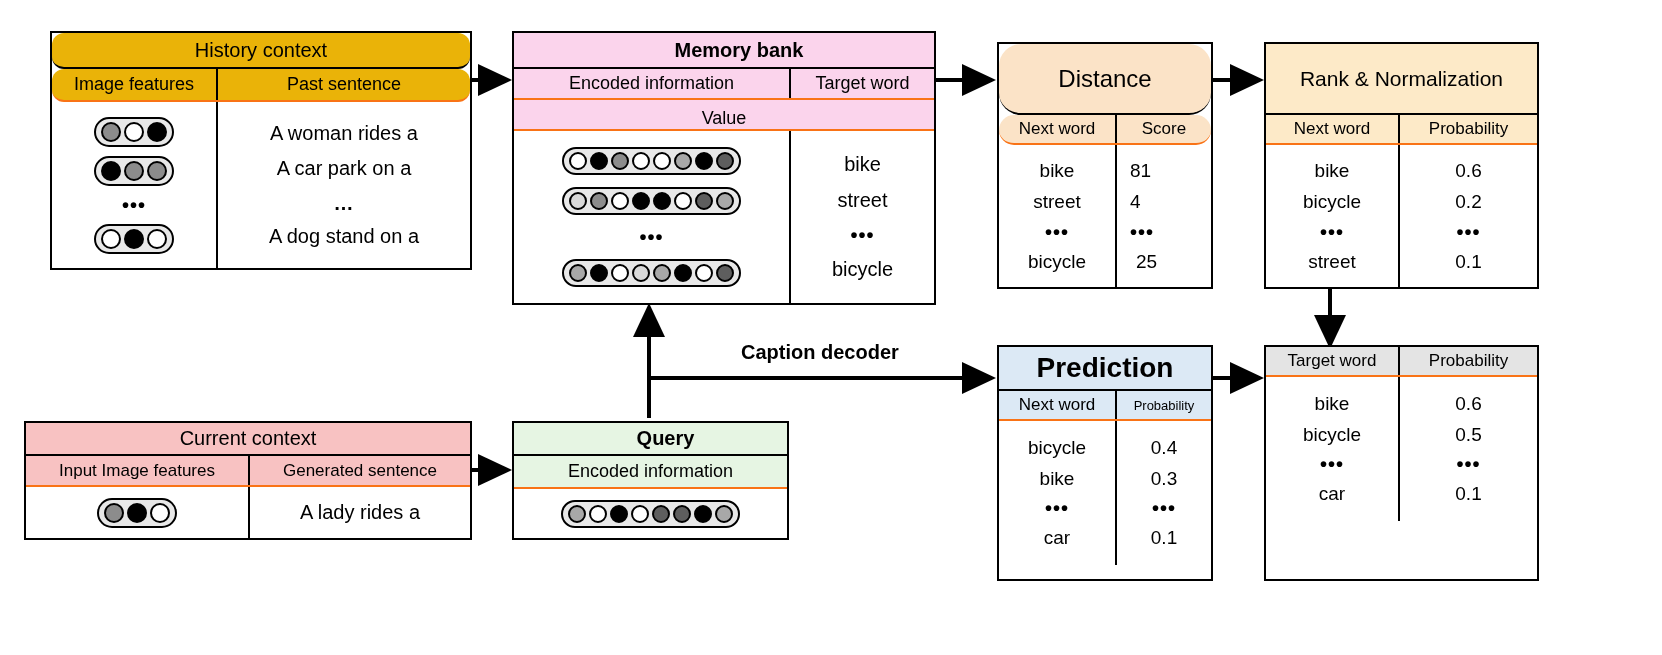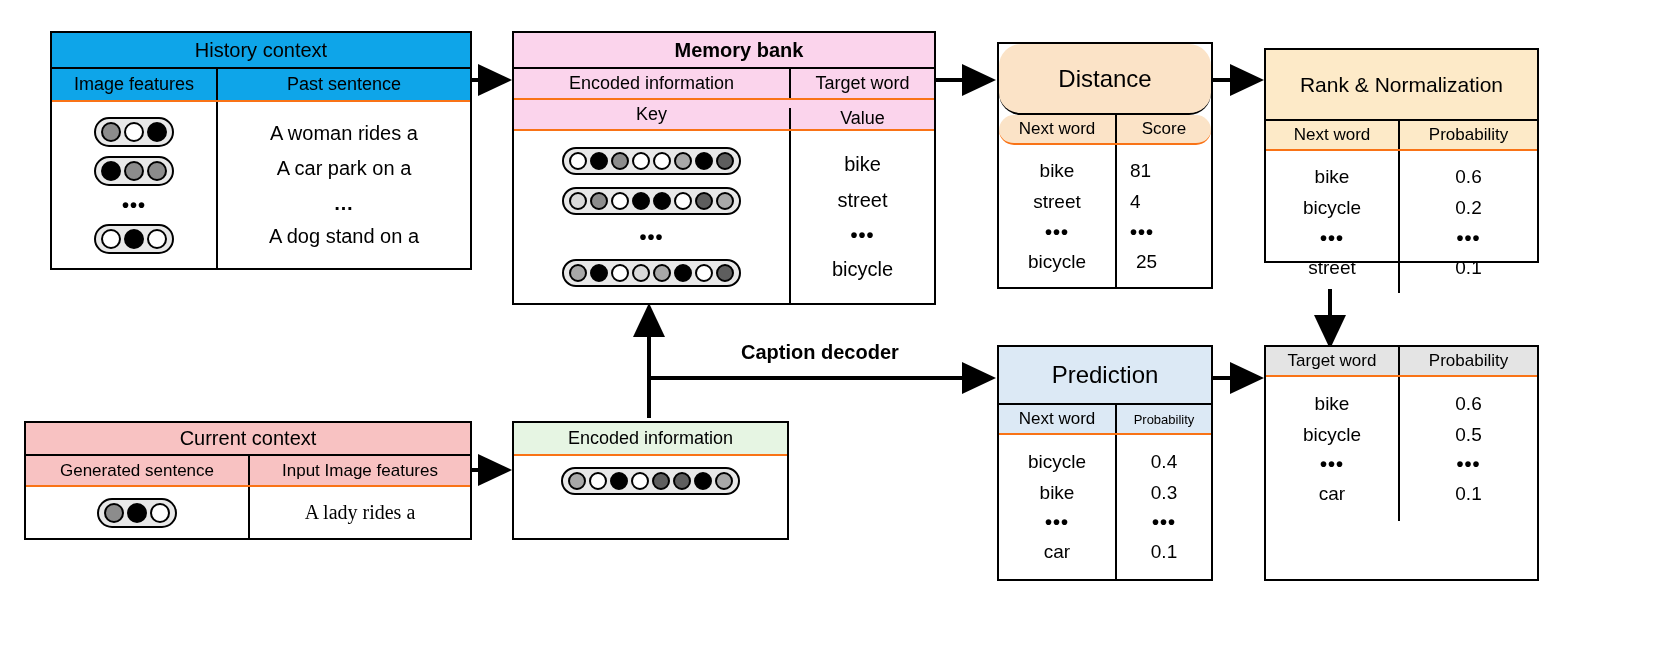--- a/index.html
+++ b/index.html
@@ -37,21 +37,21 @@
   .sub-row > div + div { border-left:2px solid #000; }
   .body-row { display:flex; }
   .body-row > div + div { border-left:2px solid #000; }
 
   .cellcol {
     display:flex; flex-direction:column;
     align-items:center; justify-content:space-around;
   }
 
   
-  .c-yellow  { background:#0ea5e9; }
+  .c-yellow  { background:#eab308;border-radius:12px; }
   .c-pink    { background:#fbd4ec; }
   .c-orange  { background:#fbe3c7;border-radius:22px; }
   .c-orange2 { background:#fdeac8; }
   .c-blue    { background:#dce9f5; }
   .c-gray    { background:#e4e4e4; }
   .c-red     { background:#f8c2c2; }
   .c-green   { background:#e6f5e3; }
 
   .t20 { font-size:20px; }
   .t19 { font-size:19px; }
@@ -161,21 +161,20 @@
     </div>
   </div>
 
   <div class="box" style="left:512px; top:31px; width:424px; height:274px;">
     <div class="title-row c-pink t20 bold" style="height:36px;">Memory bank</div>
     <div class="sub-row c-pink t18" style="height:31px;">
       <div style="width:275px;">Encoded information</div>
       <div style="flex:1;">Target word</div>
     </div>
     <div class="sub-row c-pink t18" style="height:31px;">
-      <div style="width:275px;">Key</div>
       <div style="flex:1;margin-top:8px;">Value</div>
     </div>
     <div class="body-row" style="height:172px;">
       <div class="cellcol" style="width:275px; padding:10px 0;">
         <div class="pill small">
           <span class="dot d-white"></span>
           <span class="dot d-black"></span>
           <span class="dot d-gray"></span>
           <span class="dot d-white"></span>
           <span class="dot d-white"></span>
@@ -229,21 +228,21 @@
       </div>
       <div class="cellcol t19" style="flex:1; padding:10px 0; align-items:flex-start;">
         <div style="padding-left:13px;">81</div>
         <div style="padding-left:13px;">4</div>
         <div class="ellipsis" style="padding-left:13px;">•••</div>
         <div style="padding-left:19px;">25</div>
       </div>
     </div>
   </div>
 
-  <div class="box" style="left:1264px; top:42px; width:275px; height:215px;margin-top:6px;">
+  <div class="box" style="left:1264px; top:42px; width:275px; height:247px;">
     <div class="title-row c-orange2" style="height:71px; font-size:21px;">Rank &amp; Normalization</div>
     <div class="sub-row c-orange2 t17" style="height:30px;">
       <div style="width:132px;">Next word</div>
       <div style="flex:1;">Probability</div>
     </div>
     <div class="body-row" style="height:142px;">
       <div class="cellcol t19" style="width:132px; padding:10px 0;">
         <div>bike</div>
         <div>bicycle</div>
         <div class="ellipsis">•••</div>
@@ -254,59 +253,60 @@
         <div>0.2</div>
         <div class="ellipsis">•••</div>
         <div>0.1</div>
       </div>
     </div>
   </div>
 
   <div class="box" style="left:24px; top:421px; width:448px; height:119px;">
     <div class="title-row c-red t20" style="height:33px;">Current context</div>
     <div class="sub-row c-red t17" style="height:31px;">
+      <div style="width:222px;">Input Image features</div>
       <div style="flex:1;">Generated  sentence</div>
-      <div style="width:222px;">Input Image features</div>
     </div>
     <div class="body-row" style="height:51px;">
       <div class="cellcol" style="width:222px;">
         <div class="pill">
           <span class="dot d-gray"></span>
           <span class="dot d-black"></span>
           <span class="dot d-white"></span>
         </div>
       </div>
-      <div class="cellcol t20" style="flex:1;font-family:Liberation Serif, serif;">
+      <div class="cellcol t20" style="flex:1;">
         <div>A lady rides a</div>
       </div>
     </div>
   </div>
 
   <div class="box" style="left:512px; top:421px; width:277px; height:119px;">
+    <div class="title-row c-green t20 bold" style="height:33px;">Query</div>
     <div class="sub-row c-green t18" style="height:33px;">
       <div style="flex:1;">Encoded information</div>
     </div>
     <div class="body-row" style="height:49px;">
       <div class="cellcol" style="flex:1;">
         <div class="pill small">
           <span class="dot d-gray2"></span>
           <span class="dot d-white"></span>
           <span class="dot d-black"></span>
           <span class="dot d-white"></span>
           <span class="dot d-dgray"></span>
           <span class="dot d-dgray"></span>
           <span class="dot d-black"></span>
           <span class="dot d-gray2"></span>
         </div>
       </div>
     </div>
   </div>
 
   <div class="box" style="left:997px; top:345px; width:216px; height:236px;">
-    <div class="title-row c-blue" style="height:58px; font-size:24px;">Prediction</div>
+    <div class="title-row c-blue" style="height:44px; font-size:28px;font-weight:bold;">Prediction</div>
     <div class="sub-row c-blue" style="height:30px;">
       <div class="t17" style="width:116px;">Next word</div>
       <div class="t13" style="flex:1;">Probability</div>
     </div>
     <div class="body-row" style="height:144px;">
       <div class="cellcol t19" style="width:116px; padding:12px 0;">
         <div>bicycle</div>
         <div>bike</div>
         <div class="ellipsis">•••</div>
         <div>car</div>

